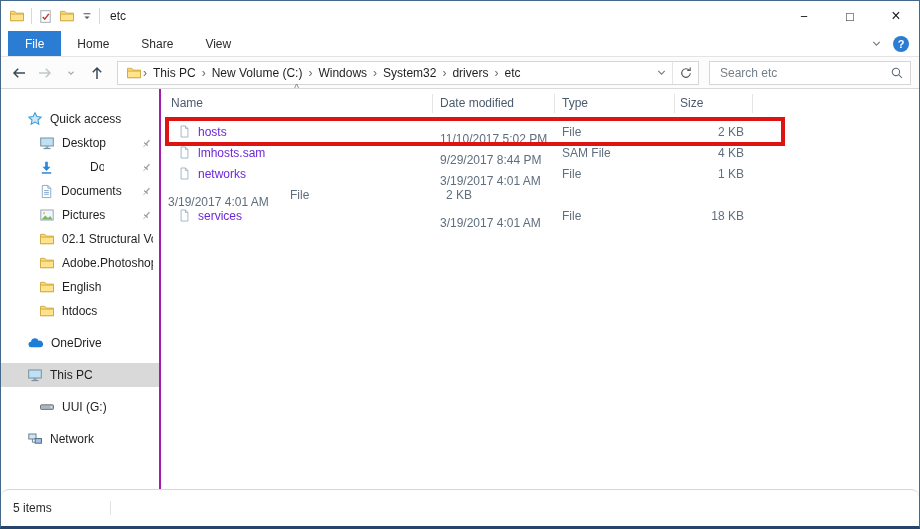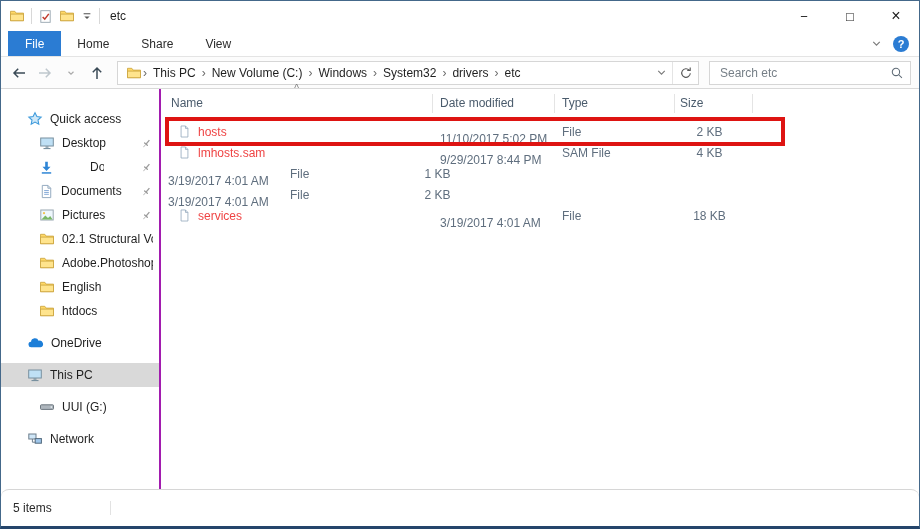--- a/index.html
+++ b/index.html
@@ -63,24 +63,24 @@
   .hcell{height:19px;display:flex;align-items:center;border-right:1px solid #e4e4e4;position:relative;}
   .hcell.name{width:272px;padding-left:10px;}
   .hcell.date{width:122px;padding-left:7px;}
   .hcell.type{width:120px;padding-left:7px;}
   .hcell.size{width:78px;padding-left:5px;}
   .sort-caret{position:absolute;left:50%;top:-11px;transform:translateX(-50%);
     color:#7a7a7a;font-size:10px;}
   .rows{margin-top:4px;}
   .frow{display:flex;height:21px;align-items:center;}
   .fcell{white-space:nowrap;overflow:hidden;}
-  .fcell.name{width:272px;padding-left:17px;display:flex;align-items:center;gap:7px;color:#ef4444;}
+  .fcell.name{width:272px;padding-left:17px;display:flex;align-items:center;gap:7px;color:#6d28d9;}
   .fcell.date{width:122px;padding-left:7px;color:#5f6e7e;margin-top:14px;}
   .fcell.type{width:120px;padding-left:7px;color:#5f6e7e;}
-  .fcell.size{width:78px;padding-right:9px;text-align:center;color:#5f6e7e;}
+  .fcell.size{width:78px;padding-right:9px;text-align:right;color:#5f6e7e;}
   .highlight-box{position:absolute;left:4px;width:620px;height:29px;
     border:4px solid #de1412;pointer-events:none;}
 
   
   .statusbar{height:37px;flex:0 0 auto;border-top:1px solid #d6d6d6;display:flex;
     align-items:center;padding-left:12px;color:#2b2b2b;background:#fff;border-radius:8px;}
   .status-sep{width:1px;height:14px;background:#e2e2e2;margin-left:58px;}
 </style>
 </head>
 <body>
@@ -405,20 +405,29 @@
                   <path d="M9.2 1.2v3h3" fill="none" stroke="#94a9bc"></path>
                 </svg>
               </span>
               <span>lmhosts.sam</span>
             </div>
             <div class="fcell date">9/29/2017 8:44 PM</div>
             <div class="fcell type">SAM File</div>
             <div class="fcell size">4 KB</div>
           </div>
           <div class="frow">
+            <div class="fcell name">
+              <span class="ic">
+                <svg width="13" height="15" viewBox="0 0 16 16">
+                  <path d="M3.8 1.2h5.4l3 3v10.6H3.8z" fill="#fff" stroke="#94a9bc"></path>
+                  <path d="M9.2 1.2v3h3" fill="none" stroke="#94a9bc"></path>
+                </svg>
+              </span>
+              <span>networks</span>
+            </div>
             <div class="fcell date">3/19/2017 4:01 AM</div>
             <div class="fcell type">File</div>
             <div class="fcell size">1 KB</div>
           </div>
           <div class="frow">
             <div class="fcell date">3/19/2017 4:01 AM</div>
             <div class="fcell type">File</div>
             <div class="fcell size">2 KB</div>
           </div>
           <div class="frow">

